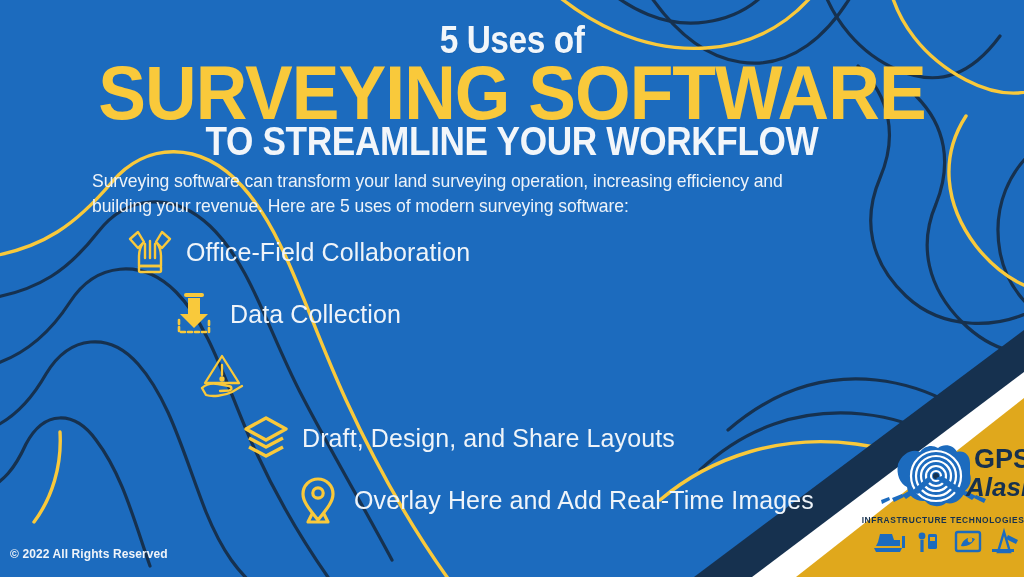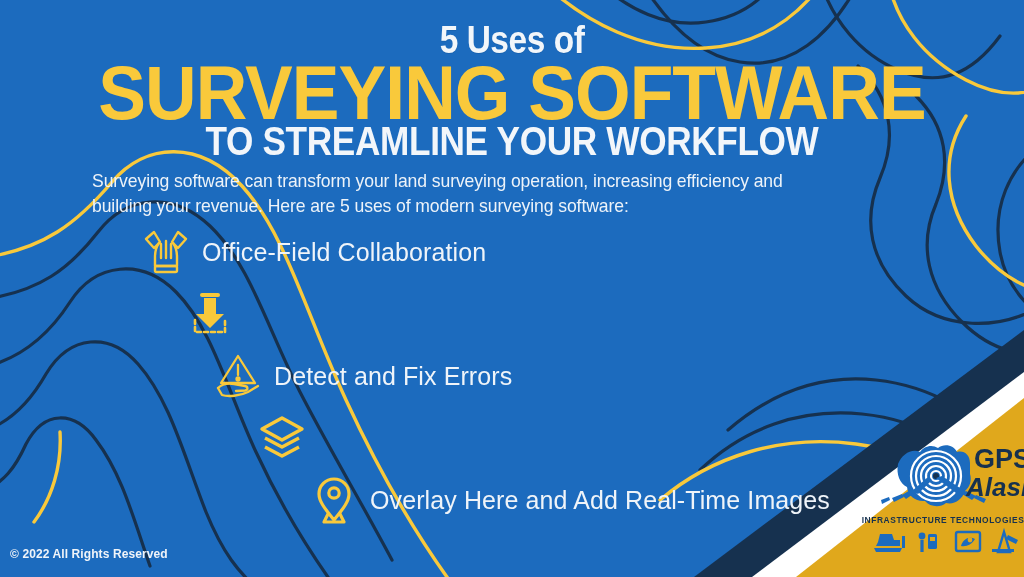--- a/index.html
+++ b/index.html
@@ -37,21 +37,21 @@
   }
   #intro{
     left:92px;top:168px;width:812px;
     color:#EDF3F9;font-size:18.5px;line-height:25px;
     font-weight:500;letter-spacing:-0.1px;
     transform:scaleX(.95);transform-origin:0 50%;
   }
   #intro p{margin:0;}
 
   
-  #uses{position:absolute;left:16px;top:222px;width:868px;z-index:6;}
+  #uses{position:absolute;left:0;top:222px;width:868px;z-index:6;}
   .use-row{display:flex;align-items:center;height:60px;margin-bottom:2px;}
   .use-icon{flex:0 0 auto;width:52px;height:52px;display:block;}
   .use-label{
     color:#EFF4F9;font-size:25px;line-height:28px;font-weight:400;
     letter-spacing:.1px;white-space:nowrap;margin-left:10px;
   }
   .r0{padding-left:124px;}
   .r1{padding-left:168px;}
   .r2{padding-left:196px;}
   .r3{padding-left:240px;}
@@ -132,43 +132,44 @@
     </div>
 
     <div class="use-row r1">
       <svg class="use-icon" viewBox="0 0 52 52">
         <g stroke="#F9C93B" fill="none" stroke-width="2.6" stroke-linecap="round" stroke-linejoin="round">
           <path d="M18 7 L34 7" stroke-width="4"></path>
           <path d="M11 32 L11 44 L41 44 L41 32" stroke-dasharray="4 3"></path>
         </g>
         <path d="M20 10 L32 10 L32 26 L40 26 L26 40 L12 26 L20 26 Z" fill="#F9C93B"></path>
       </svg>
+      <div class="use-label">Data Collection</div>
     </div>
 
     <div class="use-row r2">
       <svg class="use-icon" viewBox="0 0 52 52">
         <g fill="none" stroke="#F9C93B" stroke-width="2.3" stroke-linejoin="round" stroke-linecap="round">
           <path d="M26 6 L43 33 L9 33 Z"></path>
           <path d="M26 15 L26 25"></path>
           <circle cx="26" cy="29" r="1.5" fill="#F9C93B"></circle>
           <path d="M6 38 C10 34 16 33 22 34 L33 36 C36 36.5 36.5 40 33 40.5 L24 41"></path>
           <path d="M6 38 L10 45 C16 47 28 46 36 42 L46 36"></path>
         </g>
       </svg>
-      <div class="use-label">Detect and Fix Errors</div>
     </div>
 
     <div class="use-row r3">
       <svg class="use-icon" viewBox="0 0 52 52">
         <g fill="none" stroke="#F9C93B" stroke-width="3.4" stroke-linejoin="round">
           <path d="M26 6 L46 17 L26 28 L6 17 Z"></path>
           <path d="M9 26 L26 35 L43 26"></path>
           <path d="M9 35 L26 44 L43 35"></path>
         </g>
       </svg>
+      <div class="use-label">Draft, Design, and Share Layouts</div>
     </div>
 
     <div class="use-row r4">
       <svg class="use-icon" viewBox="0 0 52 52">
         <g fill="none" stroke="#F9C93B" stroke-width="3.2" stroke-linejoin="round" stroke-linecap="round">
           <path d="M26 5 C34.5 5 41 11.5 41 20 C41 29 32 38 26 46 C20 38 11 29 11 20 C11 11.5 17.5 5 26 5 Z"></path>
           <circle cx="26" cy="19" r="5.2"></circle>
           <path d="M20 40 L16 48 L36 48 L32 40"></path>
         </g>
       </svg>

